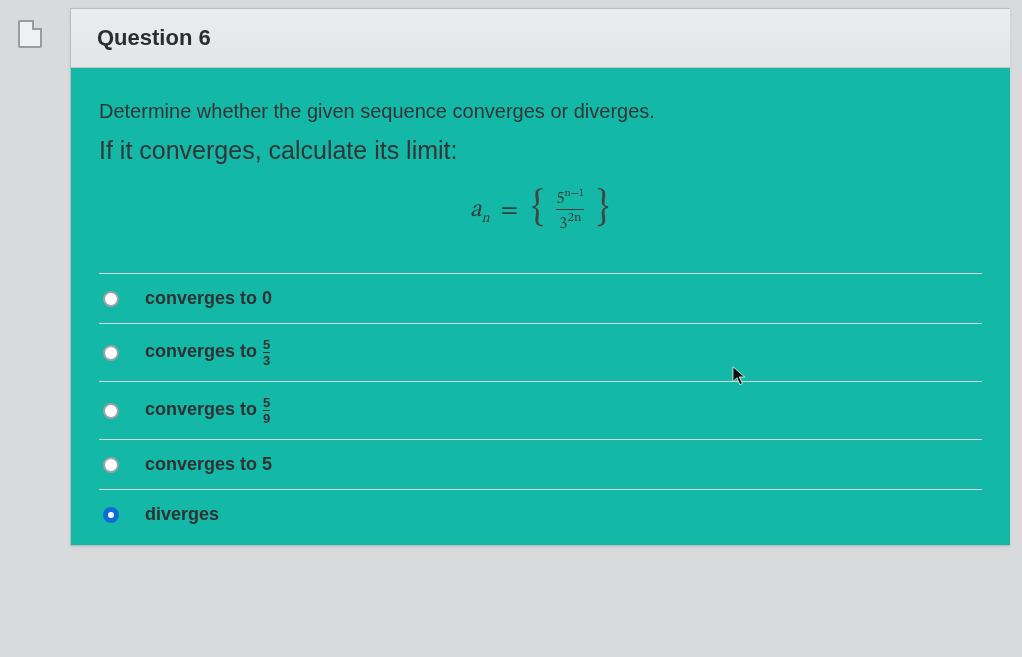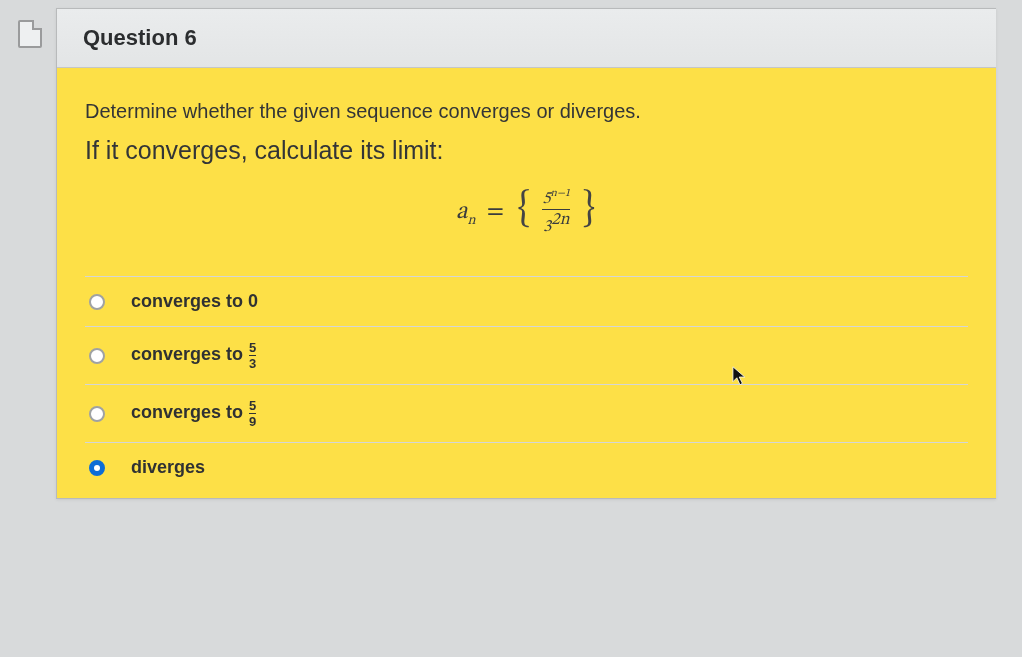--- a/index.html
+++ b/index.html
@@ -27,37 +27,37 @@
   .nav-icon::after {
     content: "";
     position: absolute;
     top: -2px; right: -2px;
     width: 8px; height: 8px;
     background: #d8dadb;
     border-bottom: 2px solid #9a9b9c;
     border-left: 2px solid #9a9b9c;
   }
   .card {
-    margin-left: 44px;
+    margin-left: 58px;
     width: 940px;
     border: 1px solid #b8babb;
     border-right: none;
     background: #f5f6f7;
     box-shadow: 0 1px 3px rgba(0,0,0,.08);
   }
   .card-header {
     background: linear-gradient(#eaeced,#e3e5e6);
     border-bottom: 1px solid #c4c6c7;
     padding: 16px 26px;
     font-size: 22px;
     font-weight: 700;
     color: #2b2d2f;
   }
   .card-body {
-    background: #fde047;
+    background: #14b8a6;
     padding: 28px 28px 6px 28px;
   }
   .prompt {
     font-size: 20px;
     color: #333537;
     line-height: 1.55;
     margin-bottom: 4px;
   }
   .prompt2 {
     font-size: 25px;
@@ -84,21 +84,21 @@
     padding: 0 2px;
     color: #444;
   }
   .frac {
     display: inline-block;
     vertical-align: middle;
     text-align: center;
     line-height: 1.1;
     padding: 0 4px;
   }
-  .frac .num, .frac .den { display:block; font-size: 17px; font-style: italic; }
+  .frac .num, .frac .den { display:block; font-size: 17px; }
   .frac .bar { display:block; border-top: 1.2px solid #3a3c3e; margin: 1px 0; }
   .sfrac {
     display:inline-block; vertical-align:middle; text-align:center; line-height:1; padding:0 1px;
   }
   .sfrac .num, .sfrac .den { display:block; font-size:13px; }
   .sfrac .bar { display:block; border-top:1px solid #333; margin:1px 0; }
   .options { }
   .option {
     display:flex;
     align-items:center;
@@ -151,39 +151,43 @@
       <div class="prompt">Determine whether the given sequence converges or diverges.</div>
       <div class="prompt2">If it converges, calculate its limit:</div>
 
       <div class="formula">
         <span class="lhs"><span>a</span><sub>n</sub></span>
         &nbsp;<span>=</span>&nbsp;
         <span class="brace">{</span>
         <span class="frac">
           <span class="num"><span>5</span><sup style="font-size:11px;">n−1</sup></span>
           <span class="bar"></span>
-          <span class="den"><span>3</span><sup style="font-size:17px;">2n</sup></span>
+          <span class="den"><span>3</span><sup style="font-size:13px;">2n</sup></span>
         </span>
         <span class="brace">}</span>
       </div>
 
       <div class="options">
           <div class="option">
             <span class="radio"></span>
             <span class="opt-label"><span>converges to </span><span>0</span></span>
           </div>
           <div class="option">
             <span class="radio"></span>
             <span class="opt-label"><span>converges to </span><span class="sfrac"><span class="num">5</span><span class="bar"></span><span class="den">3</span></span></span>
           </div>
           <div class="option">
             <span class="radio"></span>
             <span class="opt-label"><span>converges to </span><span class="sfrac"><span class="num">5</span><span class="bar"></span><span class="den">9</span></span></span>
           </div>
           <div class="option">
+            <span class="radio"></span>
+            <span class="opt-label"><span>converges to </span><span>5</span></span>
+          </div>
+          <div class="option">
             <span class="radio selected"></span>
             <span class="opt-label"><span>diverges</span></span>
           </div>
         </div>
     </div>
   </div>
 </div>
 
 <svg class="cursor" viewBox="0 0 20 28">
   <path d="M1 1 L1 20 L6 15 L10 24 L13 22 L9 14 L16 14 Z" fill="#111" stroke="#fff" stroke-width="1"></path>

